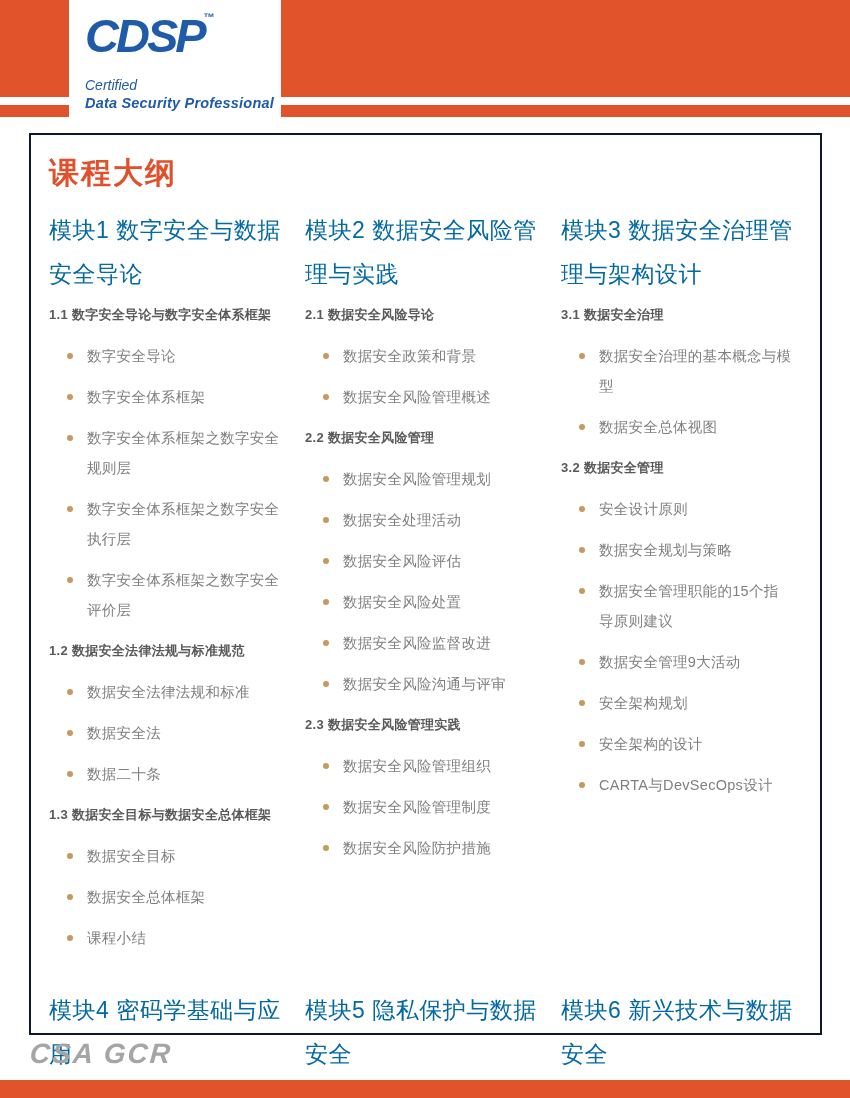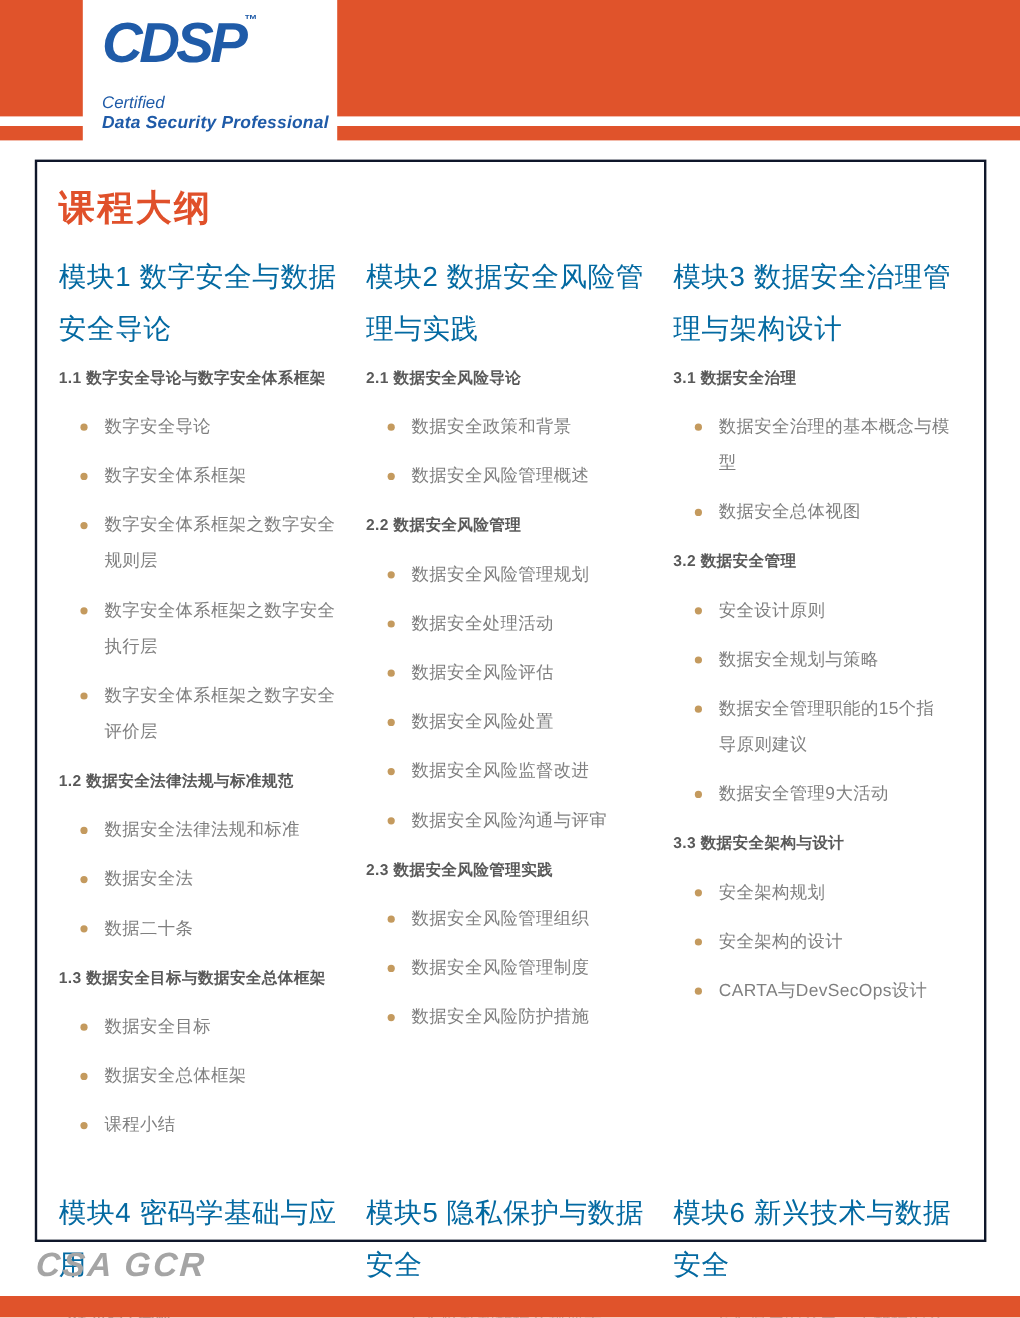--- a/index.html
+++ b/index.html
@@ -127,21 +127,20 @@
           <li class="item"><span class="bullet"></span><span>数据安全治理的基本概念与模型</span></li>
           <li class="item"><span class="bullet"></span><span>数据安全总体视图</span></li>
         </ul>
         <div class="section-heading">3.2 数据安全管理</div>
         <ul class="item-list">
           <li class="item"><span class="bullet"></span><span>安全设计原则</span></li>
           <li class="item"><span class="bullet"></span><span>数据安全规划与策略</span></li>
           <li class="item"><span class="bullet"></span><span>数据安全管理职能的15个指导原则建议</span></li>
           <li class="item"><span class="bullet"></span><span>数据安全管理9大活动</span></li>
         </ul>
-        <div class="section-heading">3.3 数据安全架构与设计</div>
         <ul class="item-list">
           <li class="item"><span class="bullet"></span><span>安全架构规划</span></li>
           <li class="item"><span class="bullet"></span><span>安全架构的设计</span></li>
           <li class="item"><span class="bullet"></span><span>CARTA与DevSecOps设计</span></li>
         </ul>
       </div>
       <div class="module-block">
         <div class="module-title">模块4 密码学基础与应用</div>
         <div class="section-heading"> 4.1 密码学基础</div>
       </div>

